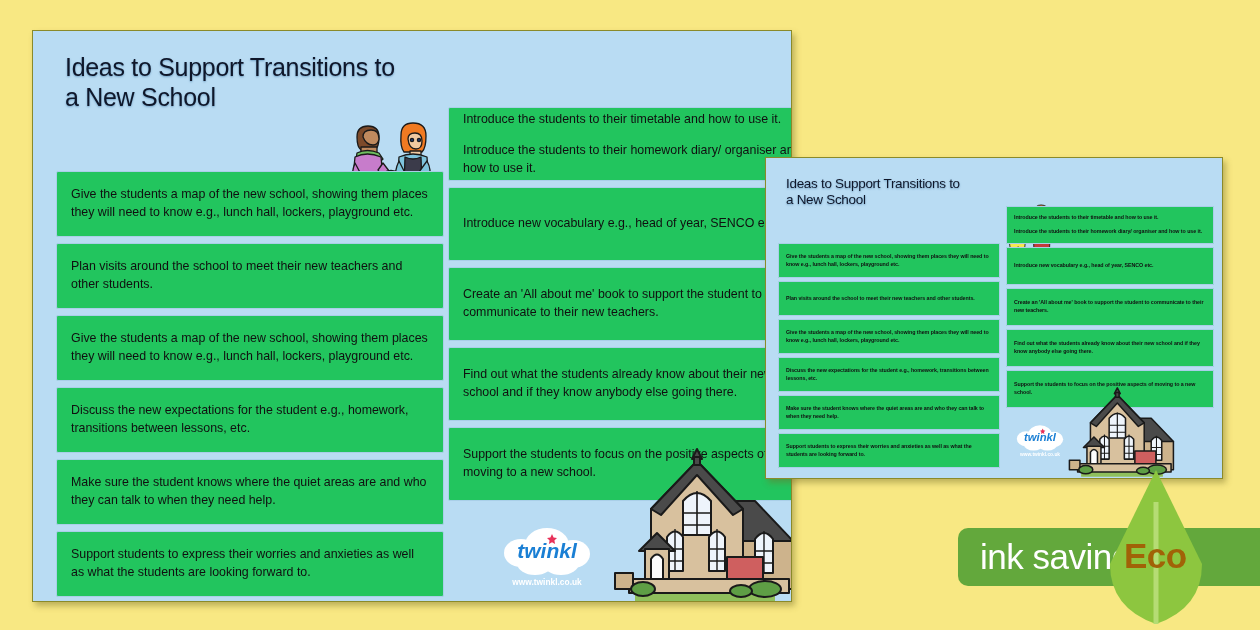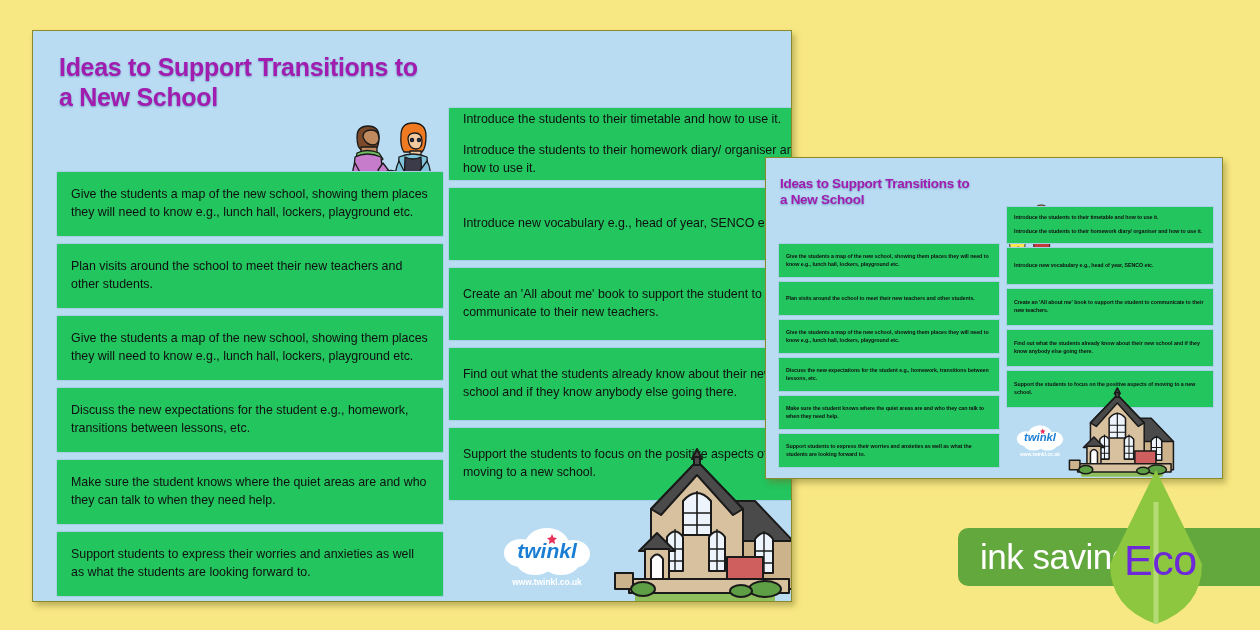--- a/index.html
+++ b/index.html
@@ -14,25 +14,26 @@
   
   .poster {
     position: absolute;
     background: #b9dcf3;
     border: 1px solid #8a8a2a;
     box-shadow: 3px 4px 6px rgba(120,110,40,.45);
     overflow: hidden;
   }
 
   .poster-title {
-    color: #a21caf;
-    font-weight: bold;
+    color: #0f172a;
+    font-weight: normal;
     line-height: 1.18;
     text-shadow: 0 1px 2px rgba(90,140,180,.75);
     letter-spacing: -0.3px;
+    margin-left: 6px;
   }
 
   .card {
     background: #22c55e;
     border: 1px solid #a9cfe8;
     color: #101010;
     display: flex;
     flex-direction: column;
     justify-content: center;
   }
@@ -115,21 +116,21 @@
     position: absolute; left: 22px; top: 9px;
     color: #ffffff; font-size: 35px; font-weight: 400;
     letter-spacing: -0.5px;
   }
   #eco-leaf {
     position: absolute; left: 148px; top: -60px;
     width: 100px; height: 160px;
   }
   #eco-leaf-label {
     position: absolute; left: 166px; top: 8px;
-    color: #6d28d9; font-size: 43px; font-weight: normal;
+    color: #a16207; font-size: 35px; font-weight: bold;
     letter-spacing: -0.5px;
   }
 </style>
 </head>
 <body>
 
 <div class="poster" id="poster-main">
 
   <div class="poster-title">
     <span>Ideas to Support Transitions to</span><br>

